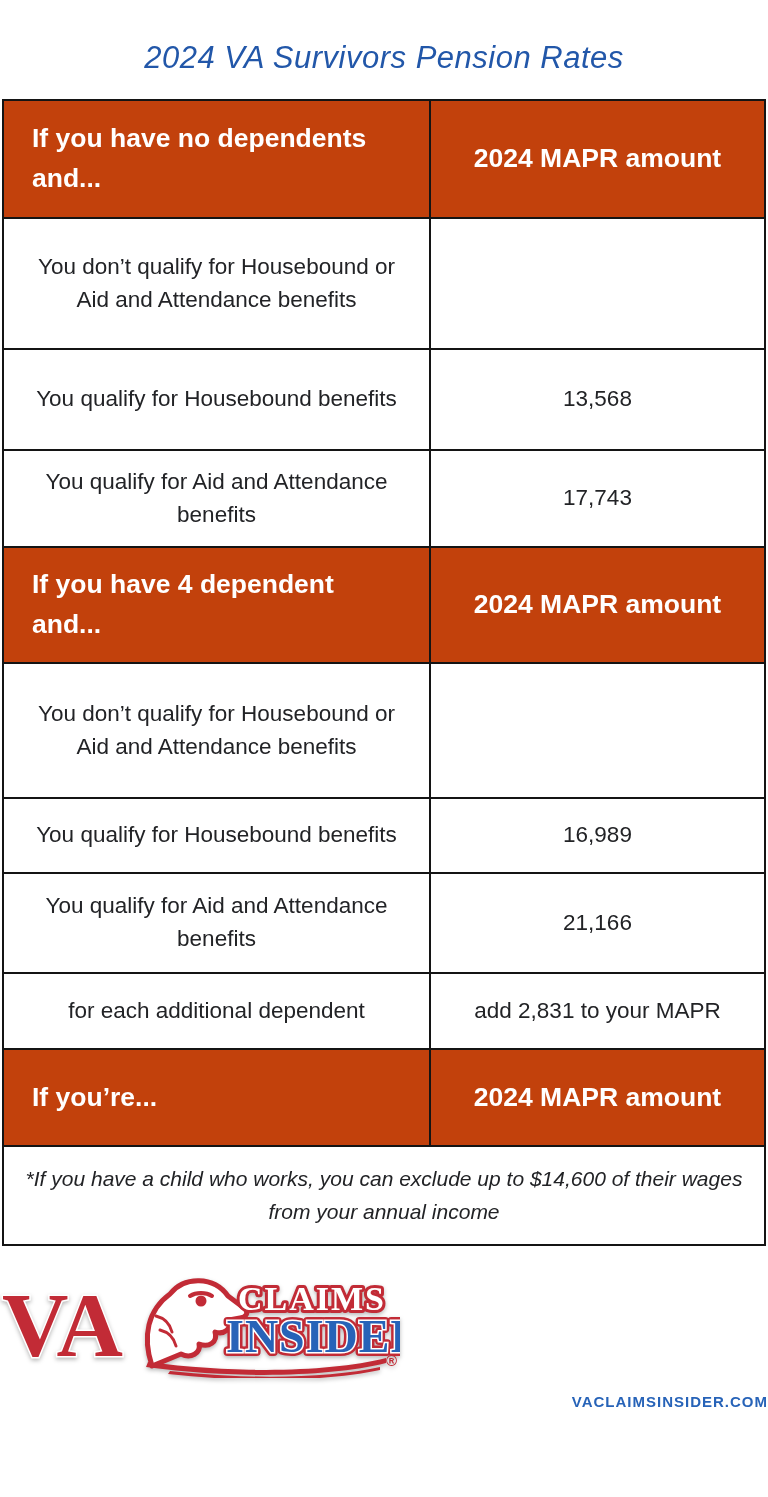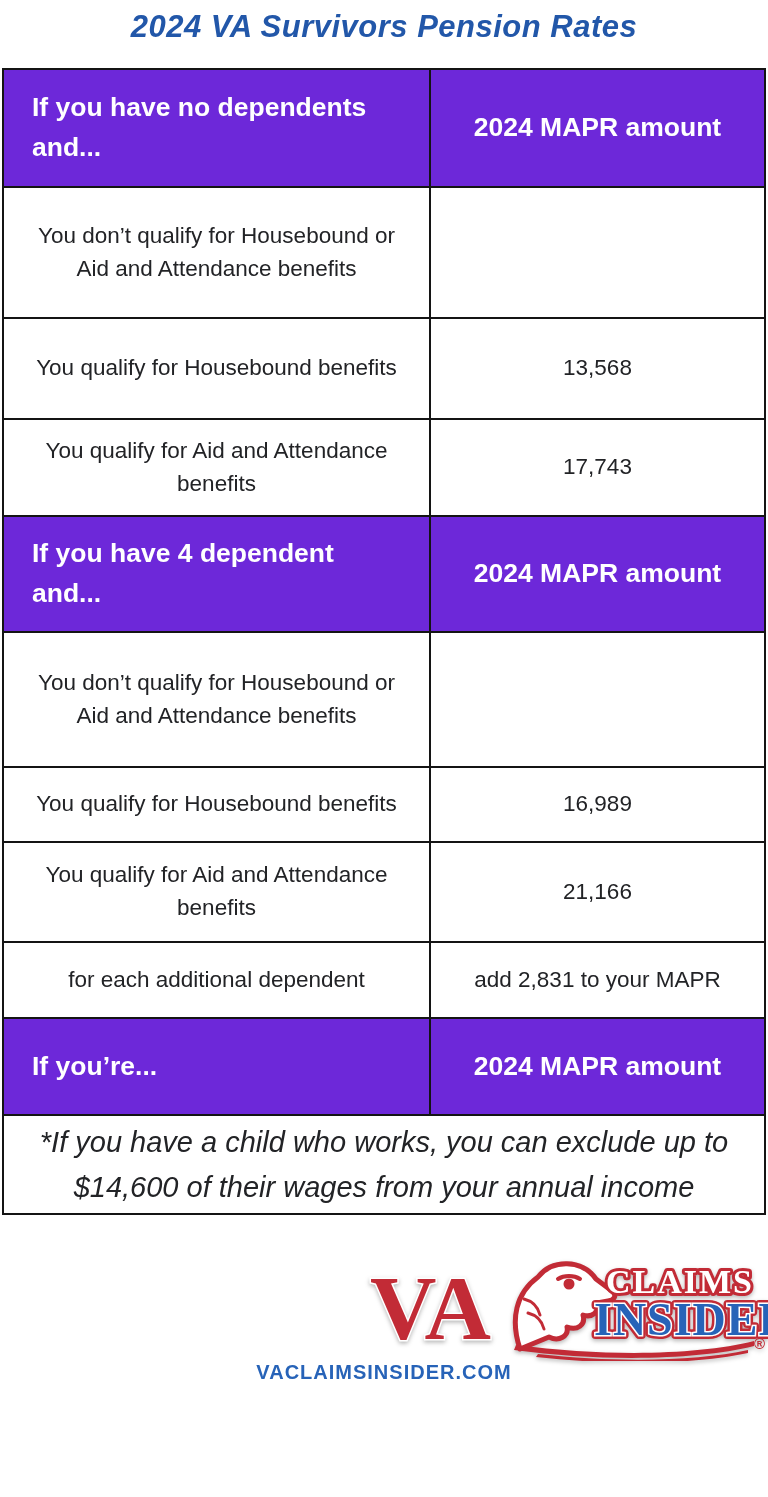--- a/index.html
+++ b/index.html
@@ -6,25 +6,25 @@
   html, body { background: #ffffff; }
   .page {
     position: relative;
     width: 768px;
     height: 1497px;
     background: #ffffff;
     font-family: "Liberation Sans", sans-serif;
     overflow: hidden;
   }
   .title {
-    padding-top: 9px;
+    padding-top: 40px;
     margin-bottom: 23px;
     text-align: center;
     font-size: 31px;
-    font-weight: bold;
+    font-weight: normal;
     font-style: italic;
     color: #2257a9;
     letter-spacing: 0.5px;
   }
   .tbl {
     margin: 0 2px;
     border: 2px solid #141414;
     background: #ffffff;
   }
   .row { display: flex; border-top: 2px solid #141414; }
@@ -32,49 +32,49 @@
   .cell {
     display: flex;
     align-items: center;
     justify-content: center;
     text-align: center;
     line-height: 1.45;
   }
   .cell.left  { width: 427px; border-right: 2px solid #141414; padding: 6px 22px; }
   .cell.right { flex: 1; padding: 12px 14px; }
   .row.body .cell { font-size: 22.5px; color: #222326; }
-  .row.header { background: #6d28d9; justify-content: space-between; }
+  .row.header { background: #c2410c; justify-content: space-between; }
   .row.header .cell { color: #ffffff; font-weight: bold; font-size: 26.5px; line-height: 1.5; }
   .row.header .cell.left {
     justify-content: flex-start;
     text-align: left;
     padding: 0 34px 0 28px;
   }
   .row.foot .footnote {
     width: 100%;
     display: flex;
     align-items: center;
     justify-content: center;
     text-align: center;
     font-style: italic;
-    font-size: 29px;
+    font-size: 21px;
     color: #222326;
     line-height: 1.55;
     padding: 16px 18px;
   }
   .logo-wrap {
-    margin-top: 38px;
+    margin-top: 24px;
     display: flex;
-    justify-content: flex-end;
+    justify-content: flex-start;
   }
   .logo-svg { filter: drop-shadow(0 2px 2px rgba(0,0,0,0.28)); }
   .website {
-    margin-top: 0;
-    text-align: center;
-    font-size: 20px;
+    margin-top: 15px;
+    text-align: right;
+    font-size: 15px;
     font-weight: bold;
     letter-spacing: 1px;
     color: #2763b8;
   }
 </style>
 </head>
 <body>
 
 <div class="page">
 

